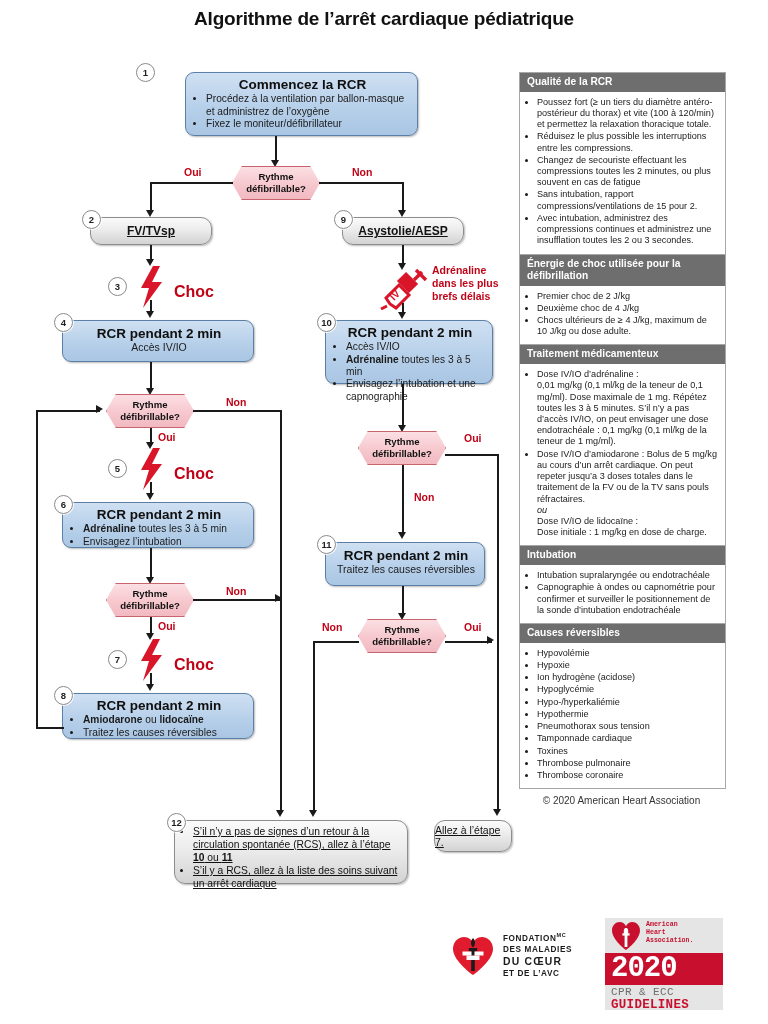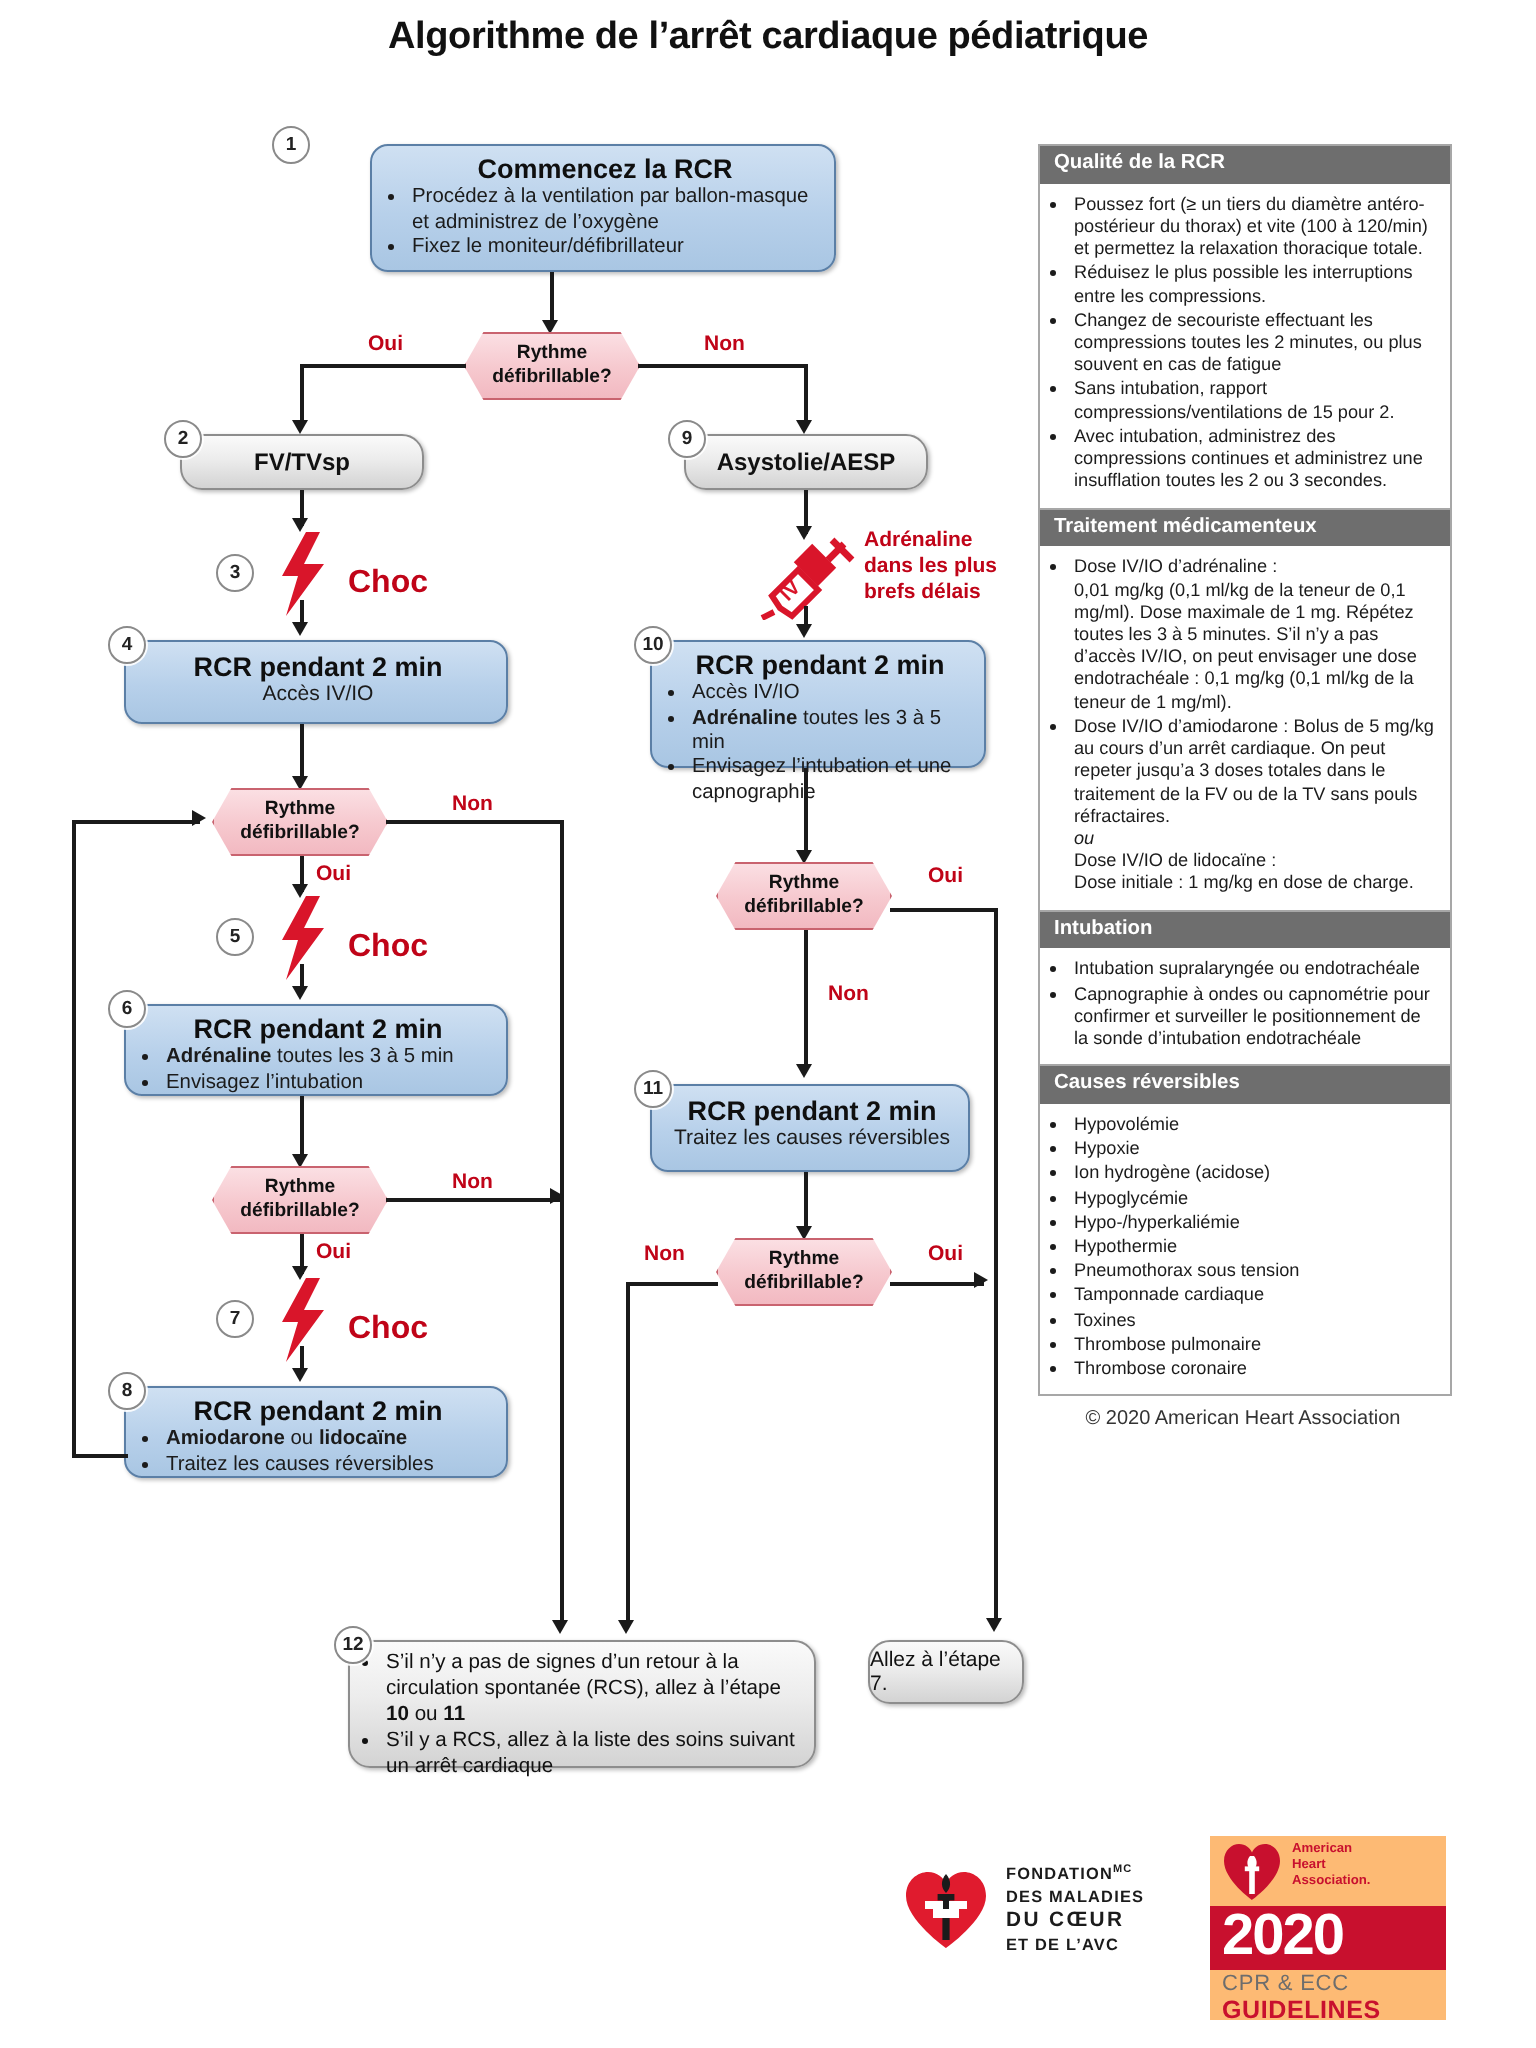--- a/index.html
+++ b/index.html
@@ -29,21 +29,21 @@
   .box .sub{font-size:10.5px;text-align:center;line-height:1.2;}
   .box ul{margin:1px 0 0 0;padding-left:11px;}
   .box li{font-size:10.2px;line-height:1.22;margin:0;}
   .box li b{font-weight:bold;}
 
   .graybox{
     border-radius:11px;border:1px solid #8d8d8d;
     background:linear-gradient(180deg,#fafafa 0%,#ececec 45%,#d3d3d3 100%);
     box-shadow:1px 1px 2px rgba(0,0,0,.28);
     display:flex;align-items:center;justify-content:center;
-    font-weight:bold;font-size:12px;color:#111;
+    font-weight:bold;font-size:12px;color:#111;text-decoration:underline;
   }
   .graybox.list{display:block;padding:5px 8px 5px 6px;}
   .graybox.list ul{margin:0;padding-left:12px;font-weight:normal;}
   .graybox.list li{font-size:10.3px;line-height:1.26;}
 
   
   .hex{
     background:linear-gradient(180deg,#fbdfe3 0%,#f6c8ce 55%,#f2b9c1 100%);
     border:1px solid #c9636f;
     clip-path:polygon(11% 0%,89% 0%,100% 50%,89% 100%,11% 100%,0% 50%);
@@ -316,20 +316,30 @@
         <ul>
           <li>Poussez fort (≥ un tiers du diamètre antéro-postérieur du thorax) et vite (100 à 120/min) et permettez la relaxation thoracique totale.</li>
           <li>Réduisez le plus possible les interruptions entre les compressions.</li>
           <li>Changez de secouriste effectuant les compressions toutes les 2 minutes, ou plus souvent en cas de fatigue</li>
           <li>Sans intubation, rapport compressions/ventilations de 15 pour 2.</li>
           <li>Avec intubation, administrez des compressions continues et administrez une insufflation toutes les 2 ou 3 secondes.</li>
         </ul>
       </div>
     </div>
 
+    <div class="panel">
+      <div class="phead">Énergie de choc utilisée pour la défibrillation</div>
+      <div class="pbody">
+        <ul>
+          <li>Premier choc de 2 J/kg</li>
+          <li>Deuxième choc de 4 J/kg</li>
+          <li>Chocs ultérieurs de ≥ 4 J/kg, maximum de 10 J/kg ou dose adulte.</li>
+        </ul>
+      </div>
+    </div>
 
     <div class="panel">
       <div class="phead">Traitement médicamenteux</div>
       <div class="pbody">
         <ul>
           <li><b>Dose IV/IO d’adrénaline :</b><br>0,01 mg/kg (0,1 ml/kg de la teneur de 0,1 mg/ml). Dose maximale de 1 mg. Répétez toutes les 3 à 5 minutes. S’il n’y a pas d’accès IV/IO, on peut envisager une dose endotrachéale : 0,1 mg/kg (0,1 ml/kg de la teneur de 1 mg/ml).</li>
           <li><b>Dose IV/IO d’amiodarone :</b> Bolus de 5 mg/kg au cours d’un arrêt cardiaque. On peut repeter jusqu’a 3 doses totales dans le traitement de la FV ou de la TV sans pouls réfractaires.<br><i>ou</i><br><b>Dose IV/IO de lidocaïne :</b><br>Dose initiale : 1 mg/kg en dose de charge.</li>
         </ul>
       </div>
     </div>
@@ -379,21 +389,21 @@
       <path d="M14.5 19.5 h13 v4.5 h-13 z" fill="#ffffff"></path>
     </svg>
     <div class="hsf-txt">
       <div><span>FONDATION</span><sup style="font-size:5.5px;">MC</sup></div>
       <div>DES MALADIES</div>
       <div class="l2">DU CŒUR</div>
       <div>ET DE L’AVC</div>
     </div>
   </div>
 
-  <div class="abs" style="left:605px;top:918px;width:118px;height:92px;background:#fdba74;">
+  <div class="abs" style="left:605px;top:918px;width:118px;height:92px;background:#e5e5e5;font-family:Liberation Mono, monospace;">
     <div style="display:flex;align-items:flex-start;gap:5px;padding:3px 0 0 6px;">
       <svg width="30" height="30" viewBox="0 0 30 30">
         <path d="M15 29 C15 29 1 19 1 9.5 C1 4 5 1 8.5 1 C11.8 1 14.2 3.2 15 5.2 C15.8 3.2 18.2 1 21.5 1 C25 1 29 4 29 9.5 C29 19 15 29 15 29 Z" fill="#c8102e"></path>
         <path d="M14 7 C12 9.5 12.5 12 14 13.8 L16 13.8 C17.5 12 18 9.5 16 7 Z" fill="#fff"></path>
         <rect x="13.6" y="13" width="2.8" height="13" fill="#fff"></rect>
         <rect x="11.4" y="12.2" width="7.2" height="2.4" fill="#fff"></rect>
       </svg>
       <div class="aha-name">American<br>Heart<br>Association.</div>
     </div>
     <div class="aha-band" style="margin-top:2px;padding:1px 6px 2px 6px;">

